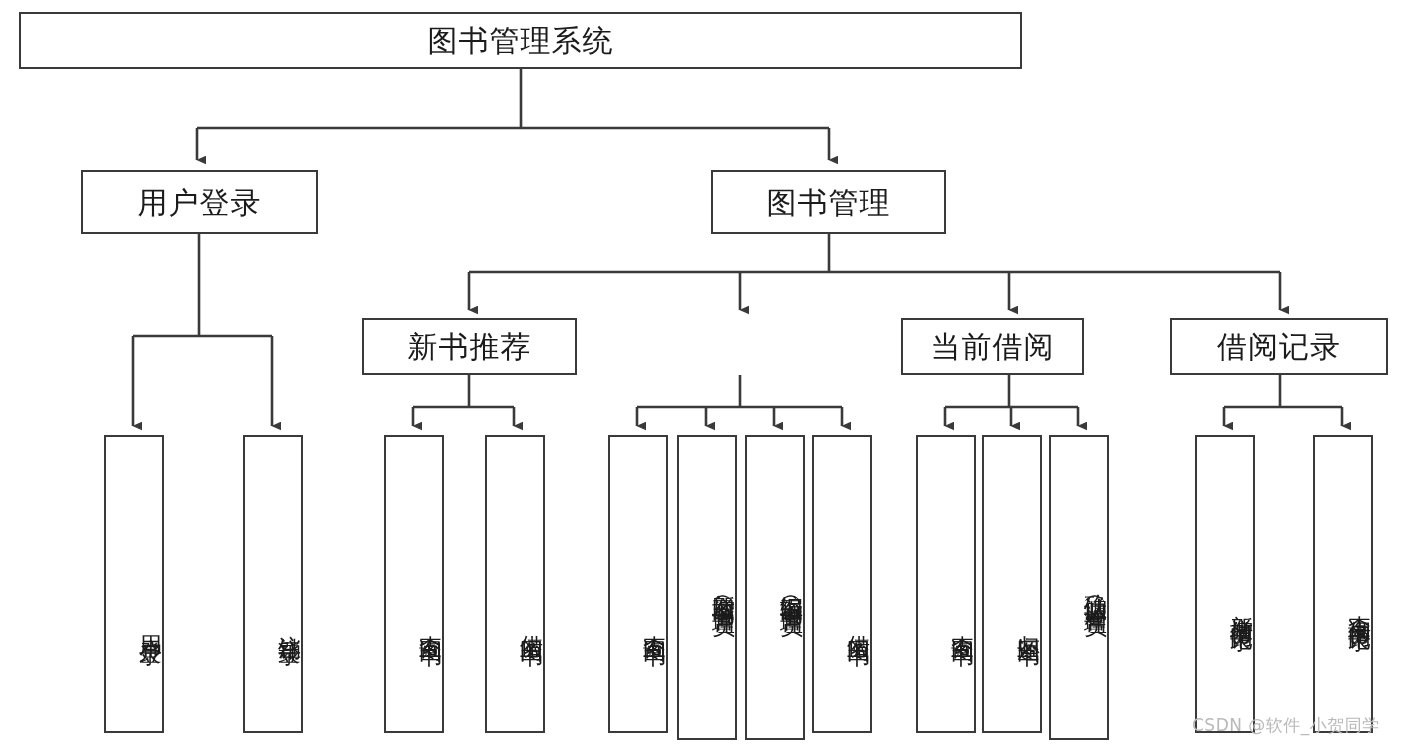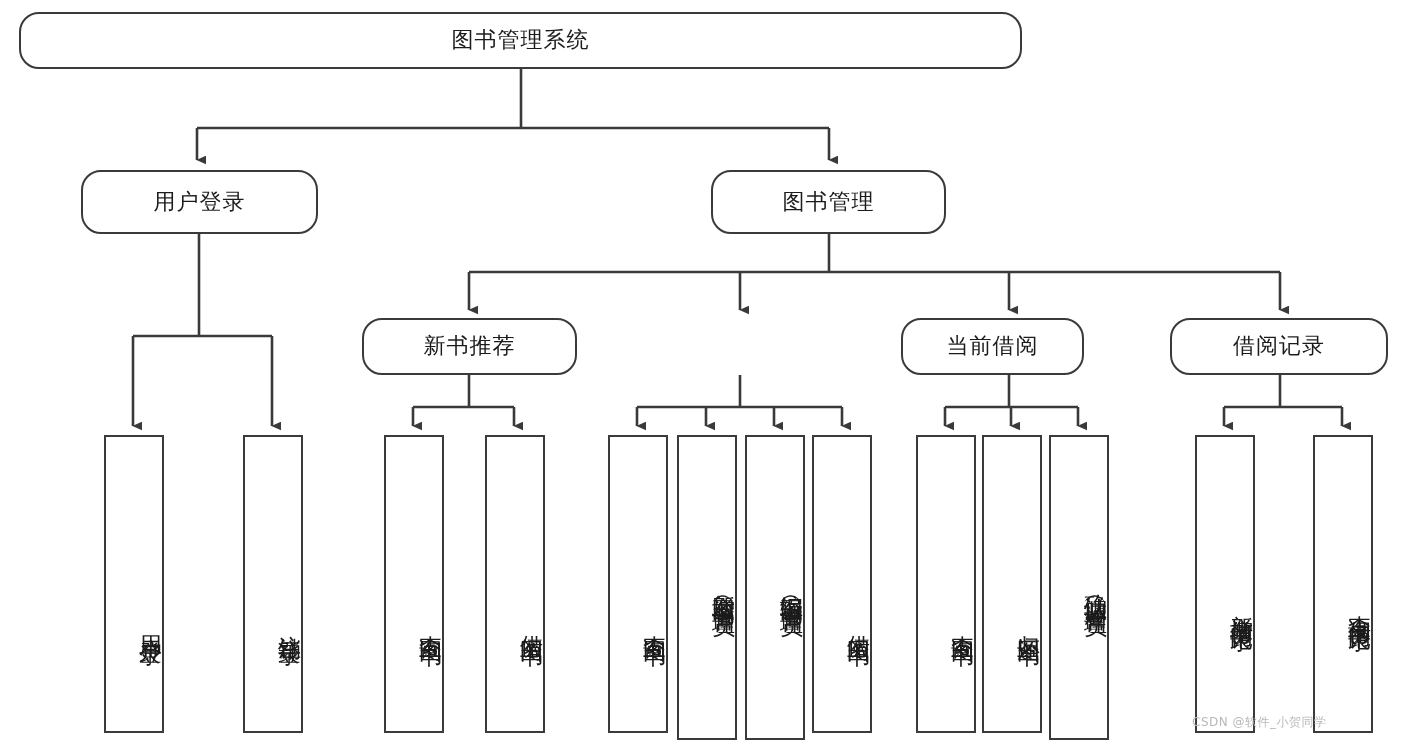--- a/index.html
+++ b/index.html
@@ -32,24 +32,23 @@
     position: absolute;
     box-sizing: border-box;
     background: #ffffff;
     border: 2.5px solid #3a3a3a;
     display: flex;
     align-items: center;
     justify-content: center;
     color: #1b1b1b;
   }
   .node.horizontal {
-    font-size: 22px;
+    font-size: 30px;
     letter-spacing: 1px;
     line-height: 1.1;
-    border-radius: 20px;
   }
   .node.vertical {
     writing-mode: vertical-rl;
     text-orientation: upright;
     font-size: 23px;
     letter-spacing: 3px;
     align-items: flex-start;
     justify-content: center;
     padding-top: 6px;
     line-height: 1.0;
@@ -59,21 +58,21 @@
     padding-top: 3px;
   }
   .node-label {
     display: block;
     white-space: nowrap;
   }
   .watermark {
     position: absolute;
     left: 1192px;
     top: 714px;
-    font-size: 12px;
+    font-size: 17px;
     color: #b9b9b9;
     white-space: nowrap;
     letter-spacing: 0.5px;
   }
 </style>
 </head>
 <body>
 
 <div id="diagram-root">
 

